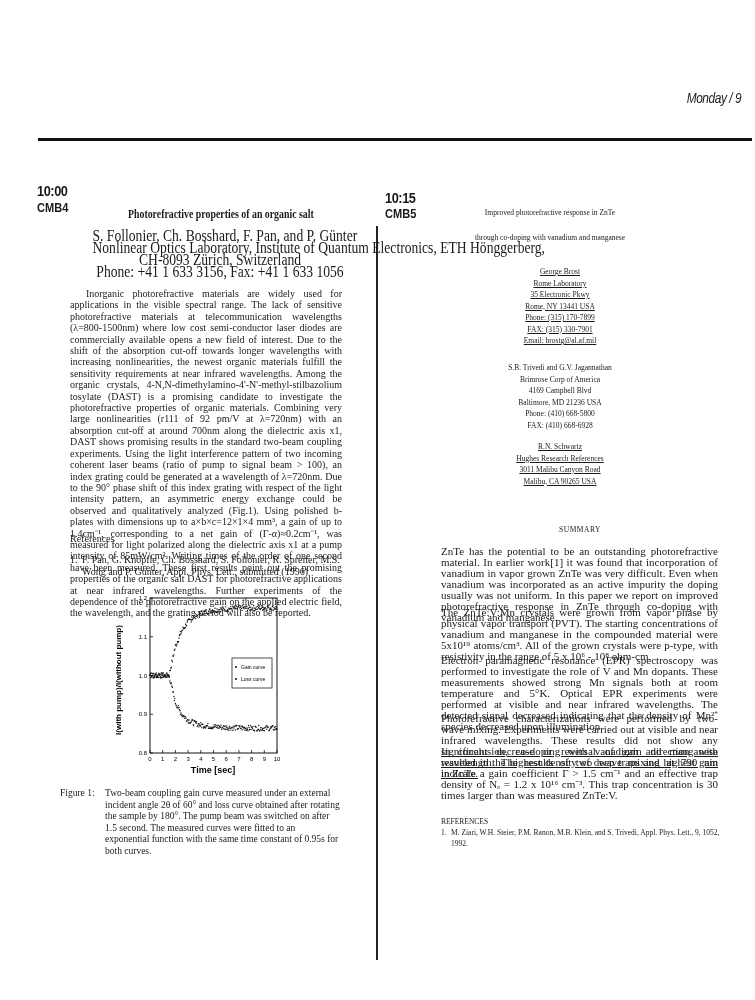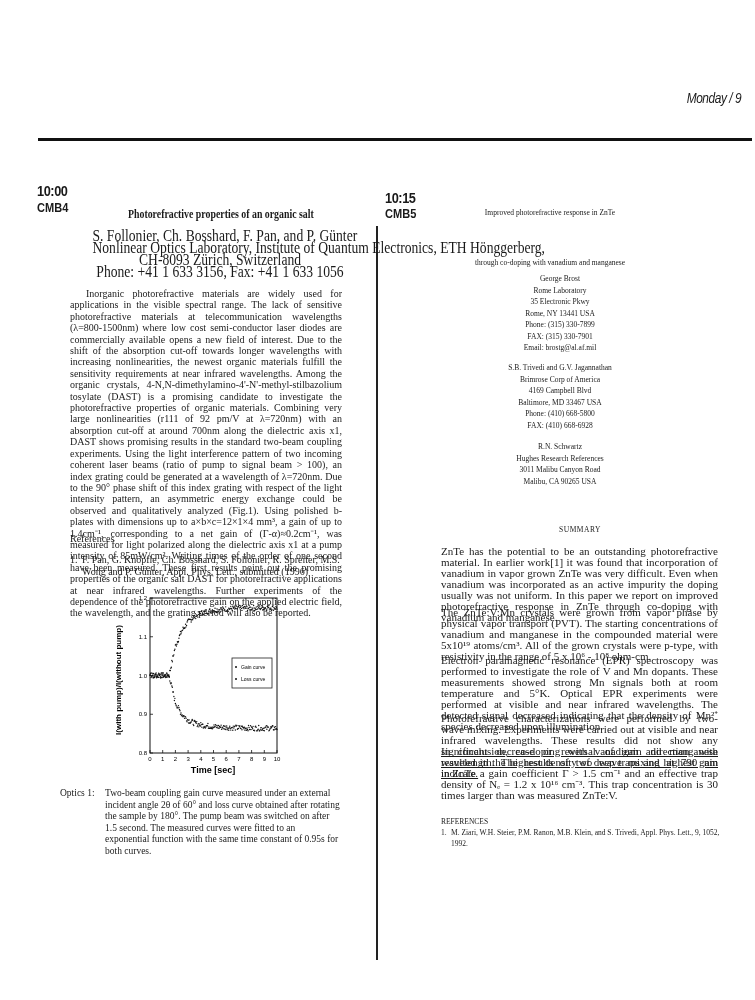--- a/index.html
+++ b/index.html
@@ -604,50 +604,50 @@
   <g>
     <rect x="127" y="68" width="40" height="30" fill="#fff" stroke="#222" stroke-width="0.8"></rect>
     <circle cx="131" cy="77" r="1" fill="#111"></circle>
     <circle cx="131" cy="89" r="1" fill="#111"></circle>
     <text id="leg0" x="136" y="79" font-size="5">Gain curve</text>
     <text id="leg1" x="136" y="91" font-size="5">Loss curve</text>
   </g>
 </svg>
 
 <div class="abs caption" style="left:60px;top:788px;display:flex;width:280px;">
-  <span style="width:45px;flex:none;">Optics 1:</span>
+  <span style="width:45px;flex:none;">Figure 1:</span>
   <span>Two-beam coupling gain curve measured under an external incident angle 2θ of 60° and loss curve obtained after rotating the sample by 180°. The pump beam was switched on after 1.5 second. The measured curves were fitted to an exponential function with the same time constant of 0.95s for both curves.</span>
 </div>
 
 <div class="abs slot-time" style="left:385px;top:190px;">10:15</div>
 <div class="abs slot-code" style="left:385px;top:207px;">CMB5</div>
 
 <div class="abs r-center" style="left:470px;width:160px;top:207px;">Improved photorefractive response in ZnTe</div>
-<div class="abs r-center" style="left:470px;width:160px;top:232px;margin-top:25px;">through co-doping with vanadium and manganese</div>
-
-<div class="abs r-center" style="left:480px;width:160px;top:273px;">
+<div class="abs r-center" style="left:470px;width:160px;top:232px;">through co-doping with vanadium and manganese</div>
+
+<div class="abs r-center" style="left:480px;width:160px;top:266px;text-decoration:underline;">
   <div>George Brost</div>
   <div>Rome Laboratory</div>
   <div>35 Electronic Pkwy</div>
   <div>Rome, NY 13441 USA</div>
-  <div>Phone: (315) 330-7899</div>
+  <div>Phone: (315) 170-7899</div>
   <div>FAX: (315) 330-7901</div>
   <div>Email: brostg@al.af.mil</div>
 </div>
 
 <div class="abs r-center" style="left:480px;width:160px;top:362px;">
   <div>S.B. Trivedi and G.V. Jagannathan</div>
   <div>Brimrose Corp of America</div>
   <div>4169 Campbell Blvd</div>
-  <div>Baltimore, MD 33467 USA</div>
+  <div>Baltimore, MD 21236 USA</div>
   <div>Phone: (410) 668-5800</div>
   <div>FAX: (410) 668-6928</div>
 </div>
 
-<div class="abs r-center" style="left:480px;width:160px;top:441px;">
+<div class="abs r-center" style="left:480px;width:160px;top:441px;text-decoration:underline;">
   <div>R.N. Schwartz</div>
   <div>Hughes Research References</div>
   <div>3011 Malibu Canyon Road</div>
   <div>Malibu, CA 90265 USA</div>
 </div>
 
 <div class="abs r-center" style="left:500px;width:160px;top:524px;letter-spacing:0.5px;">SUMMARY</div>
 
 <div class="abs r-para" style="left:441px;width:277px;top:546px;">ZnTe has the potential to be an outstanding photorefractive material. In earlier work[1] it was found that incorporation of vanadium in vapor grown ZnTe was very difficult. Even when vanadium was incorporated as an active impurity the doping usually was not uniform. In this paper we report on improved photorefractive response in ZnTe through co-doping with vanadium and manganese.</div>
 <div class="abs r-para" style="left:441px;width:277px;top:607px;">The ZnTe:V:Mn crystals were grown from vapor phase by physical vapor transport (PVT). The starting concentrations of vanadium and manganese in the compounded material were 5x10¹⁹ atoms/cm³. All of the grown crystals were p-type, with resistivity in the range of 5 x 10⁶ - 10⁸ ohm-cm.</div>

